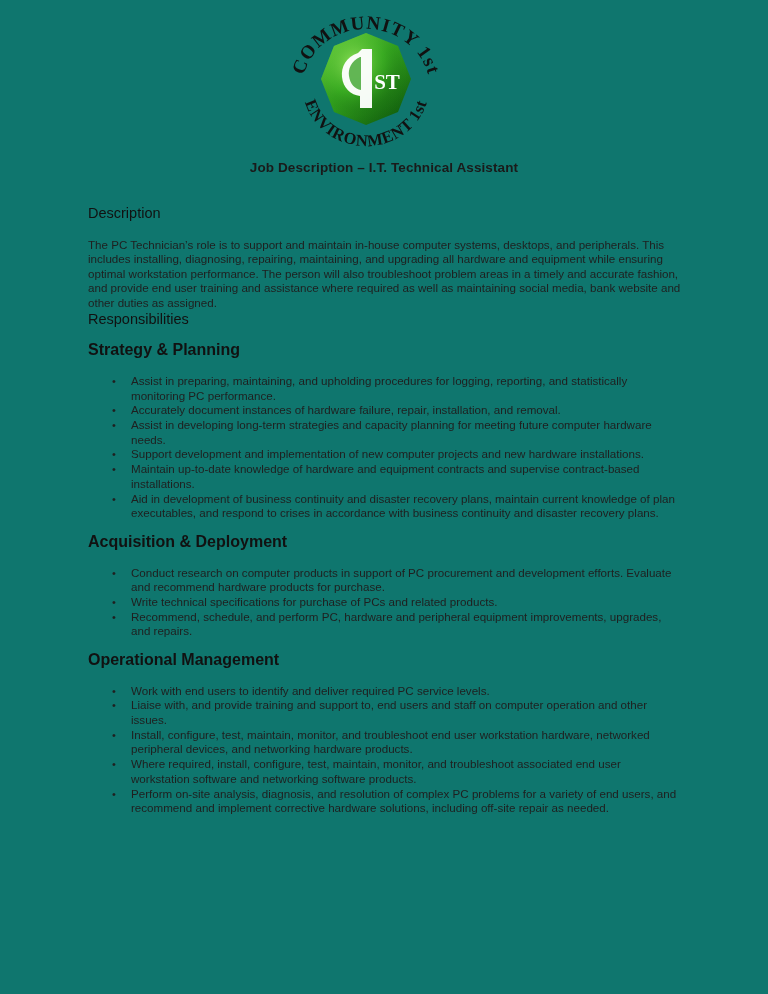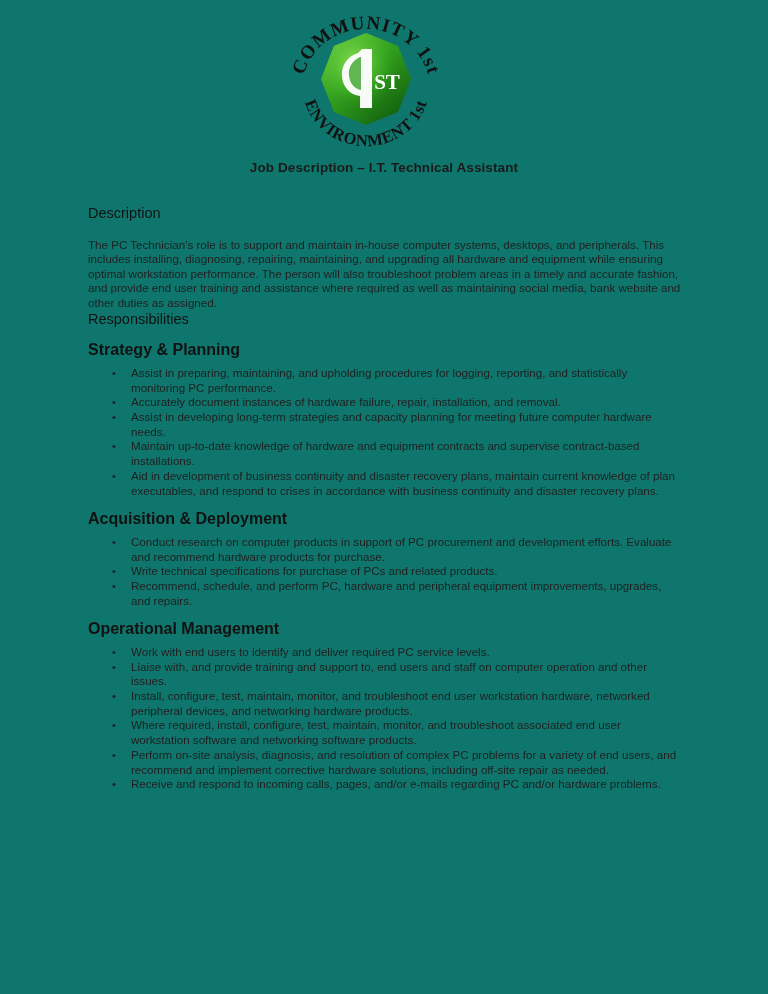--- a/index.html
+++ b/index.html
@@ -74,21 +74,21 @@
   h3.sub-heading {
     font-size: 16px;
     font-weight: bold;
     margin: 0 0 1px 0;
     line-height: 14.6px;
     color: #111;
   }
 
   ul.bullets {
     list-style: none;
-    margin: 8px 0 14px 0;
+    margin: 16px 0 14px 0;
     padding: 0;
   }
   ul.bullets li {
     position: relative;
     font-size: 11.6px;
     line-height: 14.7px;
     padding-left: 43px;
     margin: 0;
     color: #1f1f1f;
   }
@@ -157,35 +157,35 @@
 
     <p class="body-para">The PC Technician’s role is to support and maintain in-house computer systems, desktops, and peripherals. This includes installing, diagnosing, repairing, maintaining, and upgrading all hardware and equipment while ensuring optimal workstation performance. The person will also troubleshoot problem areas in a timely and accurate fashion, and provide end user training and assistance where required as well as maintaining social media, bank website and other duties as assigned.</p>
 
     <h2 class="section-heading tight-top">Responsibilities</h2>
 
     <h3 class="sub-heading">Strategy &amp; Planning</h3>
     <ul class="bullets">
       <li>Assist in preparing, maintaining, and upholding procedures for logging, reporting, and statistically monitoring PC performance.</li>
       <li>Accurately document instances of hardware failure, repair, installation, and removal.</li>
       <li>Assist in developing long-term strategies and capacity planning for meeting future computer hardware needs.</li>
+      <li>Support development and implementation of new computer projects and new hardware installations.</li>
       <li>Maintain up-to-date knowledge of hardware and equipment contracts and supervise contract-based installations.</li>
       <li>Aid in development of business continuity and disaster recovery plans, maintain current knowledge of plan executables, and respond to crises in accordance with business continuity and disaster recovery plans.</li>
     </ul>
 
     <h3 class="sub-heading">Acquisition &amp; Deployment</h3>
     <ul class="bullets">
       <li>Conduct research on computer products in support of PC procurement and development efforts. Evaluate and recommend hardware products for purchase.</li>
       <li>Write technical specifications for purchase of PCs and related products.</li>
       <li>Recommend, schedule, and perform PC, hardware and peripheral equipment improvements, upgrades, and repairs.</li>
     </ul>
 
     <h3 class="sub-heading">Operational Management</h3>
     <ul class="bullets">
       <li>Work with end users to identify and deliver required PC service levels.</li>
       <li>Liaise with, and provide training and support to, end users and staff on computer operation and other issues.</li>
       <li>Install, configure, test, maintain, monitor, and troubleshoot end user workstation hardware, networked peripheral devices, and networking hardware products.</li>
       <li>Where required, install, configure, test, maintain, monitor, and troubleshoot associated end user workstation software and networking software products.</li>
       <li>Perform on-site analysis, diagnosis, and resolution of complex PC problems for a variety of end users, and recommend and implement corrective hardware solutions, including off-site repair as needed.</li>
-      <li>Receive and respond to incoming calls, pages, and/or e-mails regarding PC and/or hardware problems.</li>
     </ul>
 
   </div>
 </div>
 
 </body></html>

